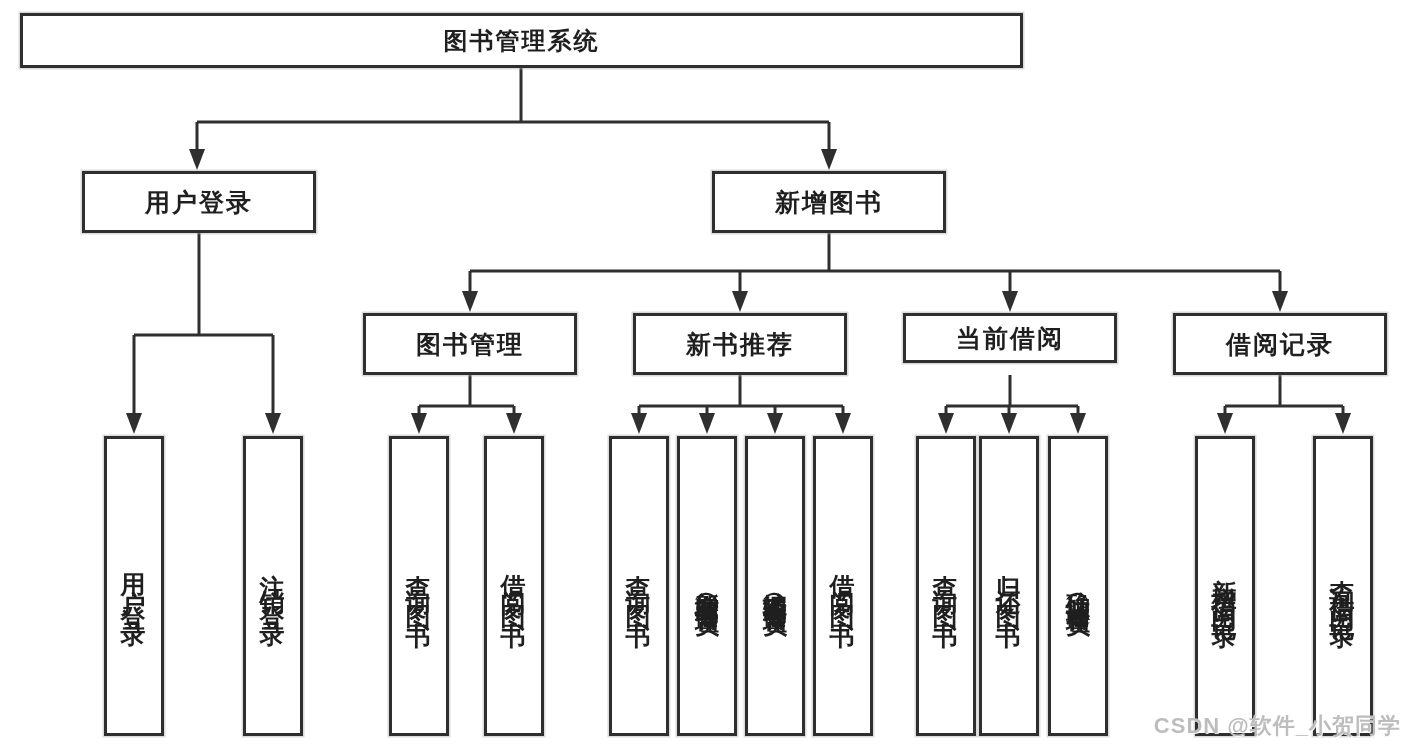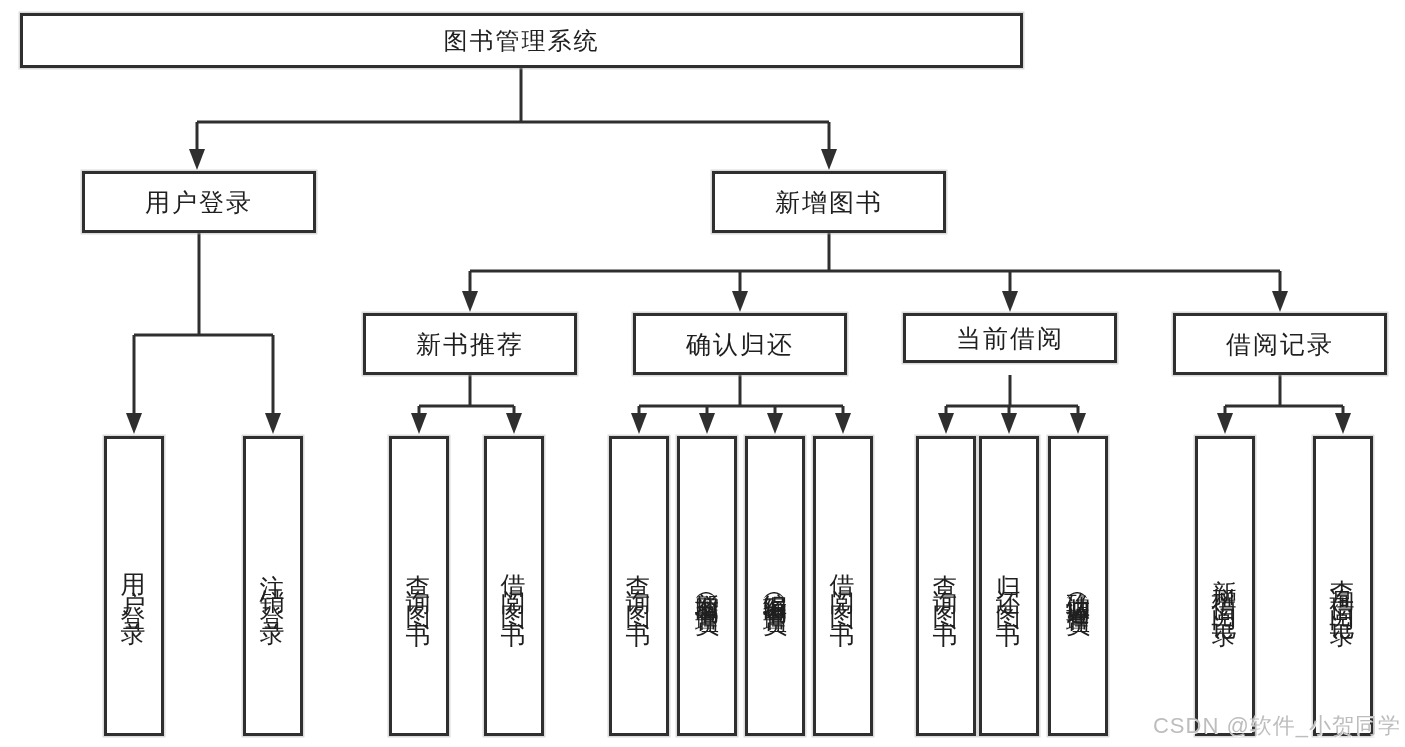--- a/index.html
+++ b/index.html
@@ -7,20 +7,21 @@
     --text:#1f1f1f;
     --watermark:#bdbdbd;
   }
   html,body{margin:0;padding:0;background:#fff;}
   body{font-family:"Liberation Sans", sans-serif;}
   .canvas{
     position:relative;
     width:1405px;height:747px;
     background:#ffffff;
     overflow:hidden;
+    font-weight:bold;
   }
   .connectors{position:absolute;left:0;top:0;z-index:1;}
   .connectors path{stroke:var(--line);stroke-width:3;fill:none;}
   .connectors polygon{fill:var(--line);stroke:none;}
   .node{
     position:absolute;
     box-sizing:border-box;
     background:#ffffff;
     border:3px solid var(--line);
     box-shadow:0 0 0 1.5px rgba(175,175,175,.45);
@@ -123,24 +124,24 @@
   </div>
 
   <div class="node hbox" style="left:82px;top:171px;width:234px;height:62px">
     <span>用户登录</span>
   </div>
   <div class="node hbox" style="left:712px;top:171px;width:234px;height:62px">
     <span>新增图书</span>
   </div>
 
   <div class="node hbox" style="left:363px;top:313px;width:214px;height:62px">
-    <span>新书推荐</span>
+    <span>图书管理</span>
   </div>
   <div class="node hbox" style="left:633px;top:313px;width:214px;height:62px">
-    <span>确认归还</span>
+    <span>新书推荐</span>
   </div>
   <div class="node hbox" style="left:903px;top:313px;width:214px;height:50px">
     <span>当前借阅</span>
   </div>
   <div class="node hbox" style="left:1173px;top:313px;width:214px;height:62px">
     <span>借阅记录</span>
   </div>
 
   <div class="node leaf len4" style="left:104px">
     <span class="vtext">用户登录</span>

